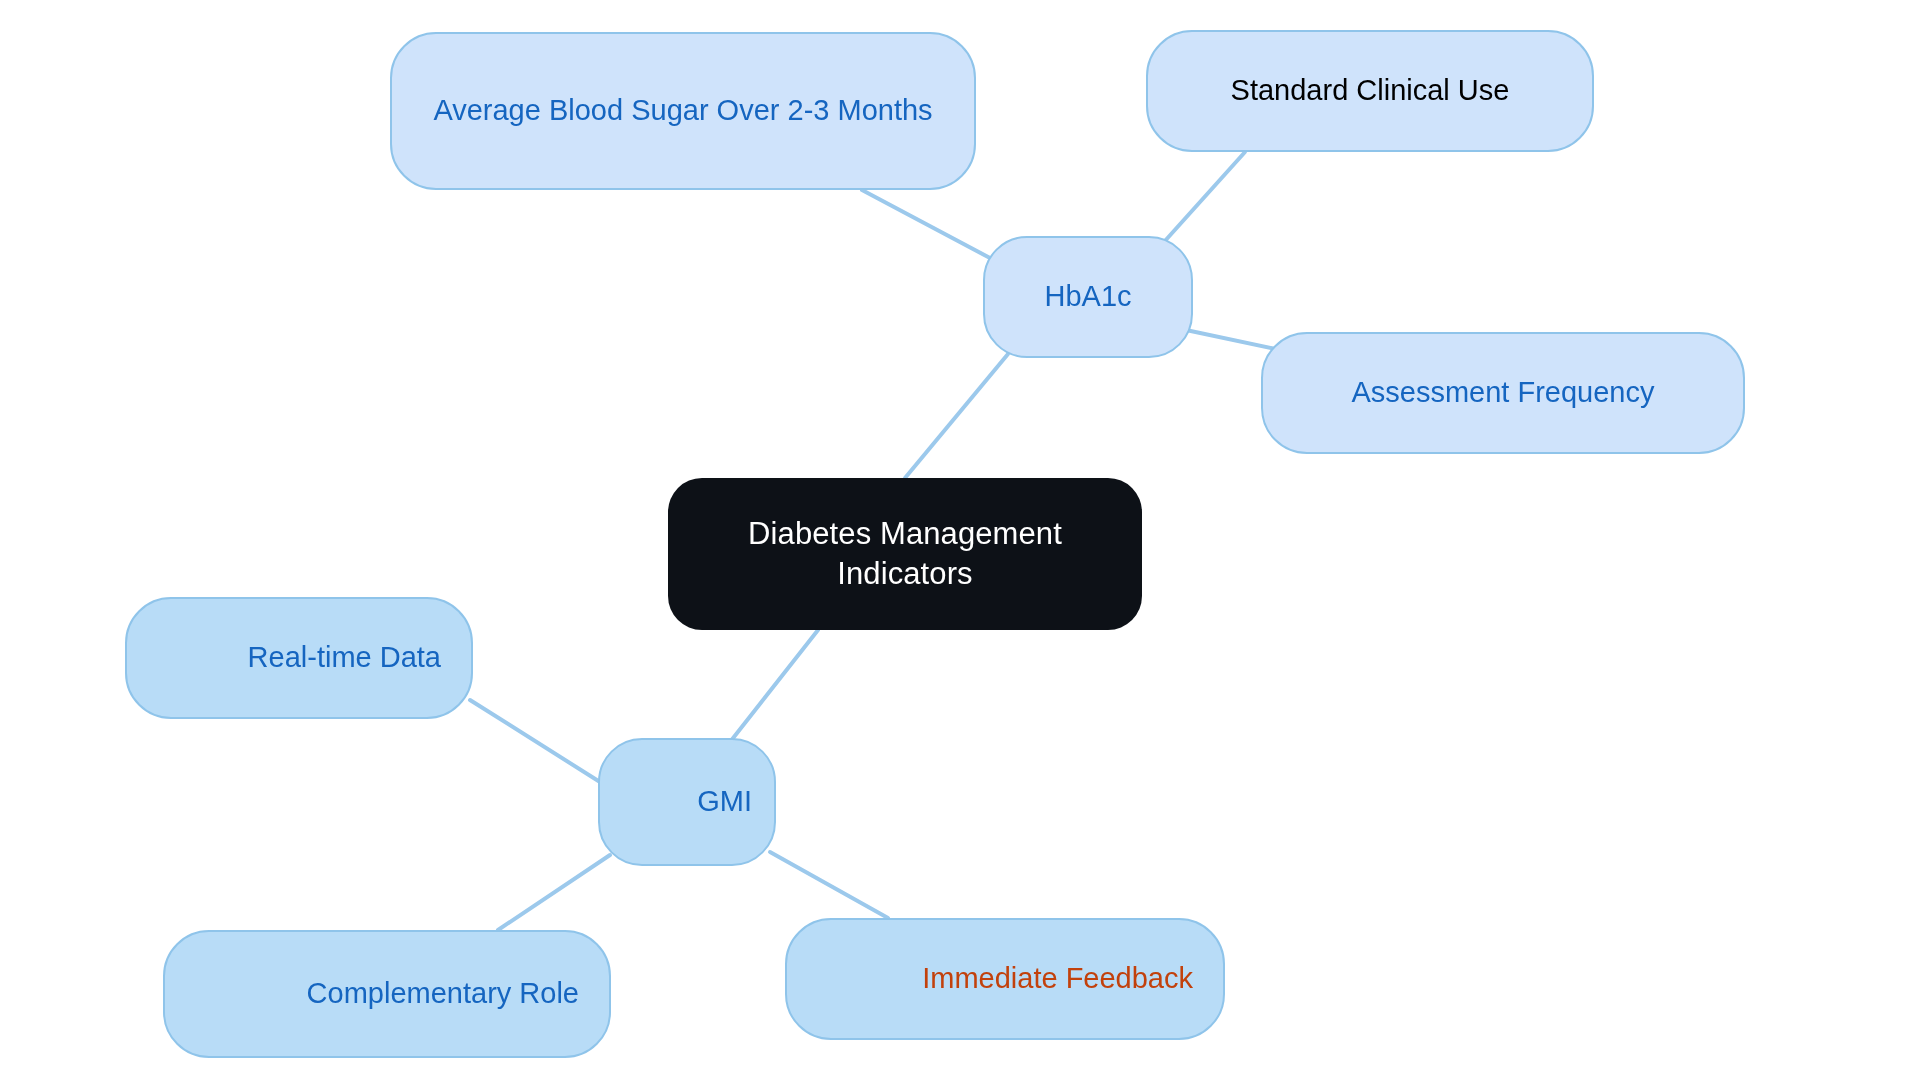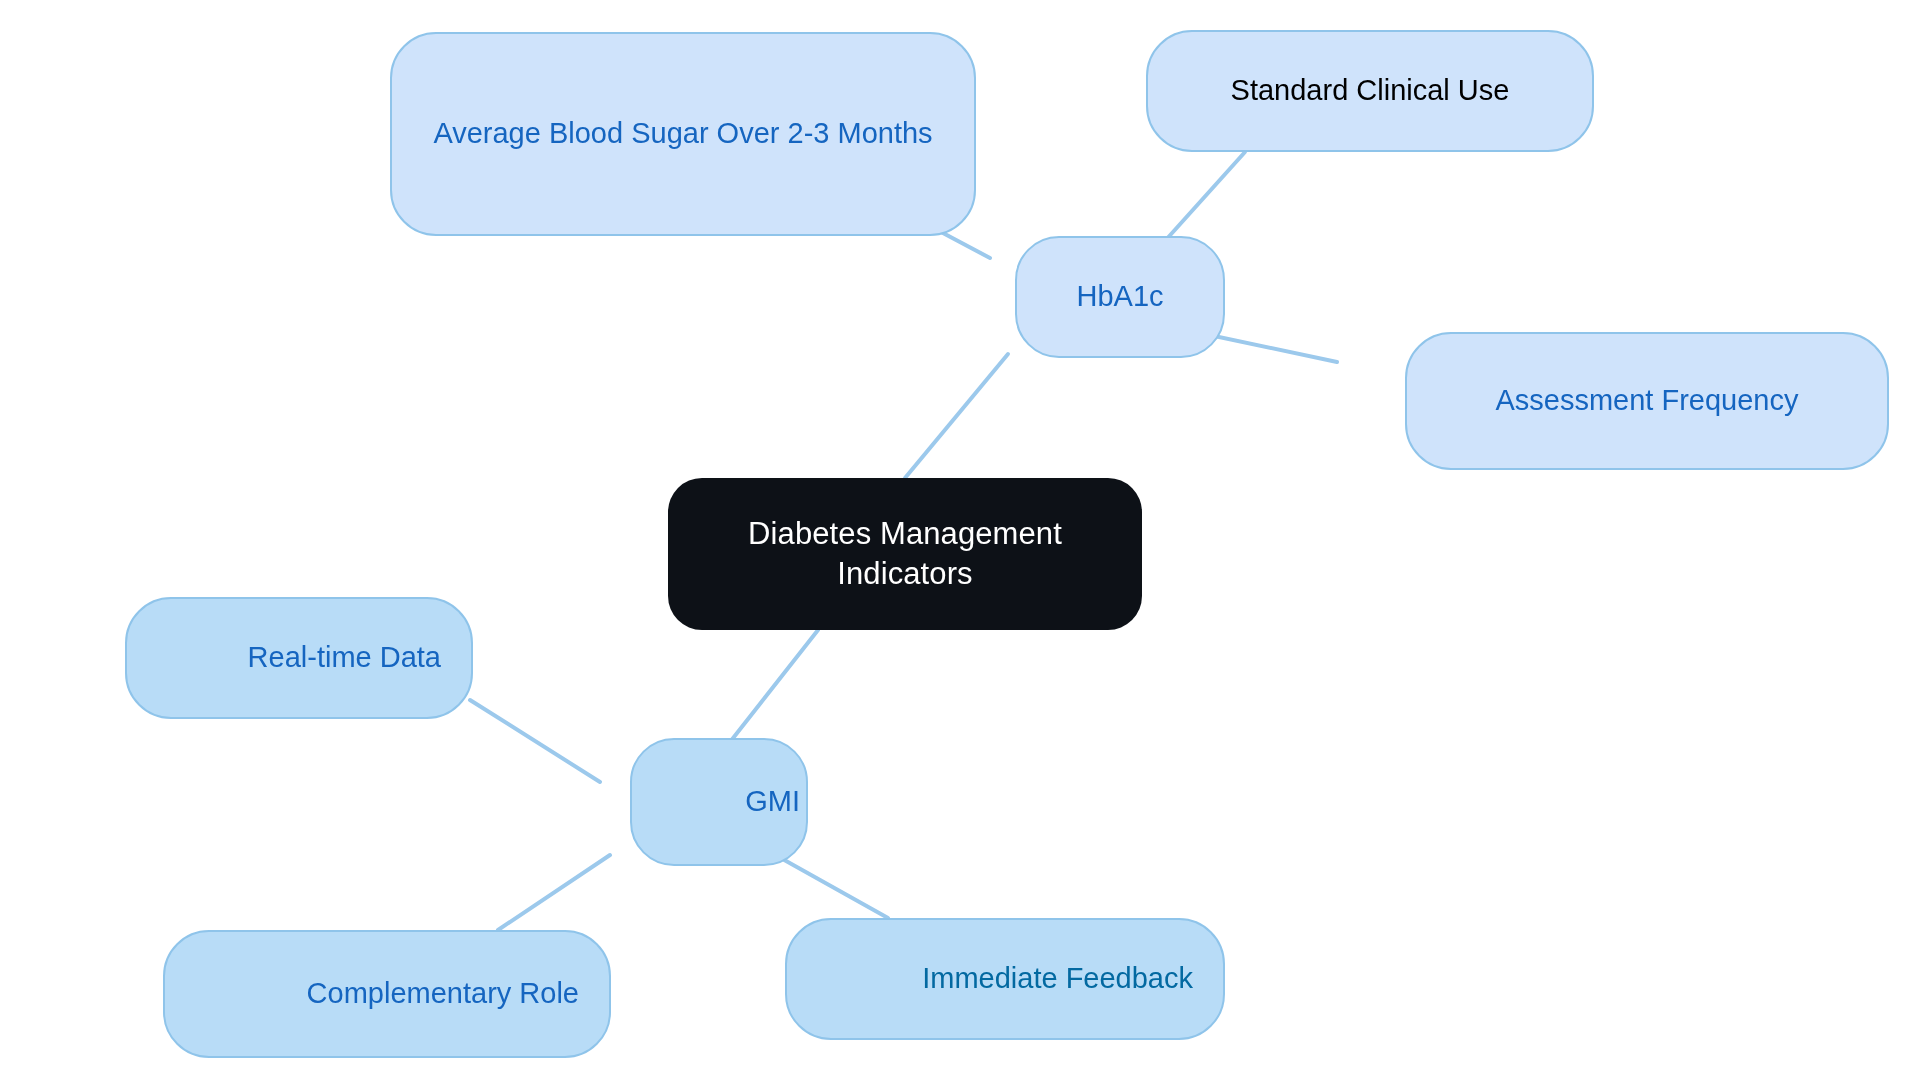--- a/index.html
+++ b/index.html
@@ -37,22 +37,21 @@
     color: #ffffff;
     border-radius: 34px;
     font-size: 31px;
     letter-spacing: 0.1px;
     padding: 0 26px;
   }
   .node-branch {
     border-radius: 44px;
     border: 2px solid #8fc4ea;
     font-size: 29px;
-    padding: 0 6px;
-    margin-left: 32px;
+    padding: 0 22px;
   }
   .node-leaf {
     border-radius: 46px;
     border: 2px solid #8fc4ea;
     font-size: 29px;
     padding: 0 30px;
   }
   .tone-pale {
     background: #cfe3fb;
     color: #1565c0;
@@ -88,33 +87,33 @@
   </div>
 
   <div class="node node-branch tone-pale" style="left: 983px; top: 236px; width: 210px; height: 122px; background: rgb(207, 227, 251); color: rgb(21, 101, 192);">
     <span class="node-label">HbA1c</span>
   </div>
 
   <div class="node node-branch tone-deep" style="left: 598px; top: 738px; width: 178px; height: 128px; background: rgb(184, 220, 247); color: rgb(21, 101, 192);">
     <span class="node-label">GMI</span>
   </div>
 
-  <div class="node node-leaf tone-pale" style="left: 390px; top: 32px; width: 586px; height: 204px; background: rgb(207, 227, 251); color: rgb(21, 101, 192);">
+  <div class="node node-leaf tone-pale" style="left: 390px; top: 32px; width: 586px; height: 158px; background: rgb(207, 227, 251); color: rgb(21, 101, 192);">
     <span class="node-label">Average Blood Sugar Over 2-3 Months</span>
   </div>
   <div class="node node-leaf tone-pale" style="left: 1146px; top: 30px; width: 448px; height: 122px; background: rgb(207, 227, 251); color: #000000;">
     <span class="node-label">Standard Clinical Use</span>
   </div>
-  <div class="node node-leaf tone-pale" style="left: 1405px; top: 332px; width: 484px; height: 138px; background: rgb(207, 227, 251); color: rgb(21, 101, 192);">
+  <div class="node node-leaf tone-pale" style="left: 1261px; top: 332px; width: 484px; height: 122px; background: rgb(207, 227, 251); color: rgb(21, 101, 192);">
     <span class="node-label">Assessment Frequency</span>
   </div>
 
   <div class="node node-leaf tone-deep" style="left: 125px; top: 597px; width: 348px; height: 122px; background: rgb(184, 220, 247); color: rgb(21, 101, 192);">
     <span class="node-label">Real-time Data</span>
   </div>
   <div class="node node-leaf tone-deep" style="left: 163px; top: 930px; width: 448px; height: 128px; background: rgb(184, 220, 247); color: rgb(21, 101, 192); padding-left: 25px;">
     <span class="node-label">Complementary Role</span>
   </div>
-  <div class="node node-leaf tone-deep" style="left: 785px; top: 918px; width: 440px; height: 122px; background: rgb(184, 220, 247); color: #0369a1;">
+  <div class="node node-leaf tone-deep" style="left: 785px; top: 918px; width: 440px; height: 122px; background: rgb(184, 220, 247); color: #c2410c;">
     <span class="node-label">Immediate Feedback</span>
   </div>
 
 </div>
 
 </body></html>

